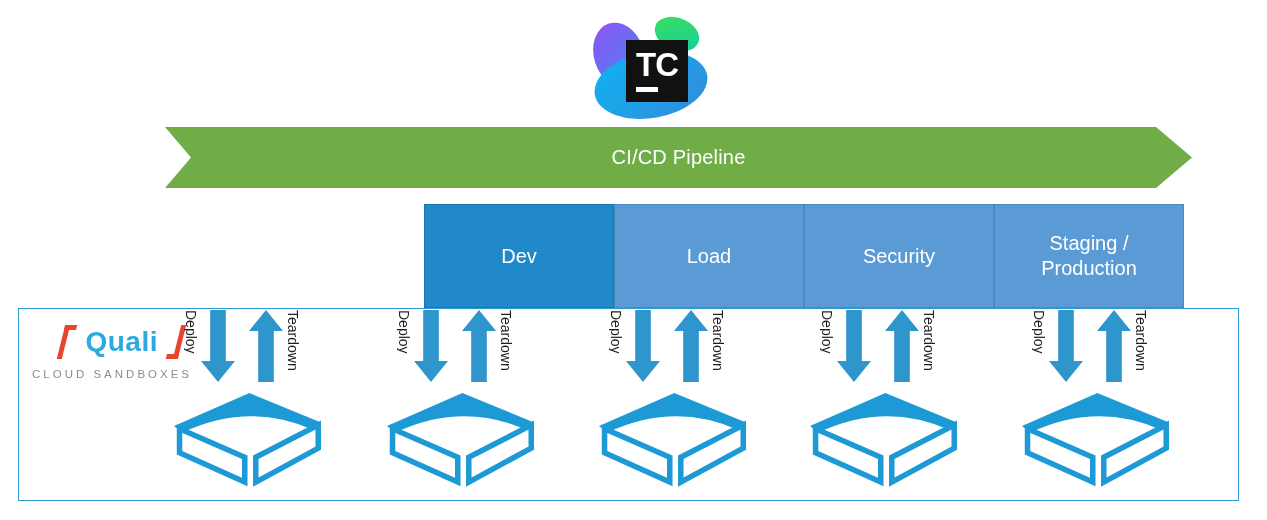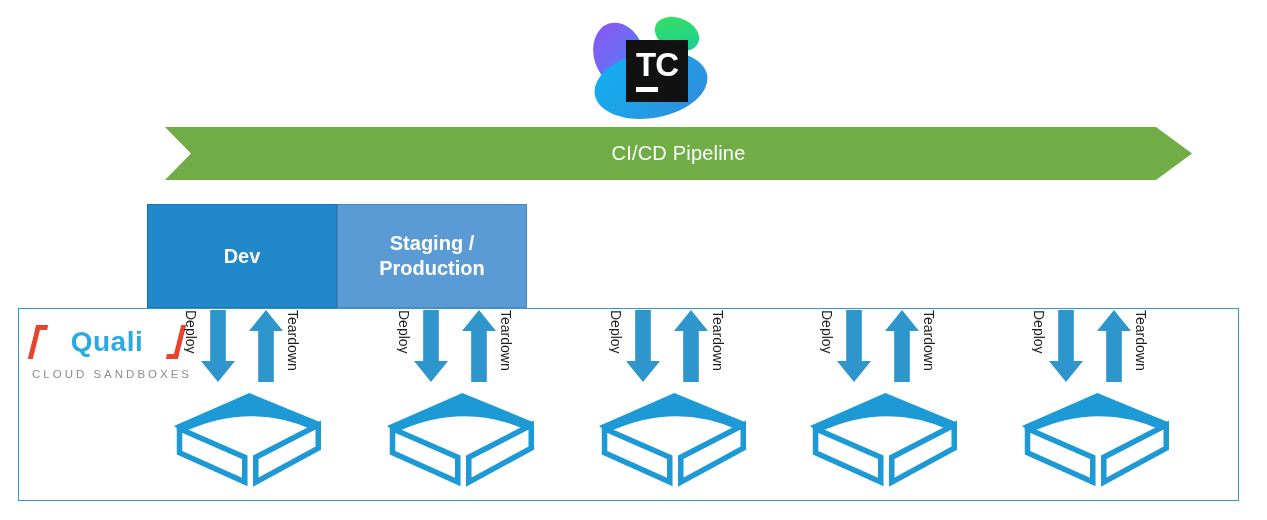--- a/index.html
+++ b/index.html
@@ -17,41 +17,41 @@
     --label-black:#1f1f1f;
   }
   *{margin:0;padding:0;box-sizing:border-box;}
   html,body{width:1267px;height:520px;background:#ffffff;overflow:hidden;
     font-family:"Liberation Sans",sans-serif;}
 
   
   .tc-logo{position:absolute;left:592px;top:13px;width:124px;height:108px;}
 
   
-  .banner{position:absolute;left:165px;top:127px;width:1027px;height:53px;
+  .banner{position:absolute;left:165px;top:127px;width:1027px;height:61px;
     background:var(--pipeline-green);
     clip-path:polygon(0 0, calc(100% - 36px) 0, 100% 50%, calc(100% - 36px) 100%, 0 100%, 26px 50%);
     display:flex;align-items:center;justify-content:center;}
   .banner-label{color:#ffffff;font-size:20px;letter-spacing:.2px;}
 
   
   .stages{position:absolute;left:147px;top:204px;width:1037px;height:104px;
-    display:flex;justify-content:flex-start;font-weight:bold;}
+    display:flex;justify-content:flex-end;}
   .stage-box{width:190px;height:104px;display:flex;align-items:center;justify-content:center;
     text-align:center;color:#ffffff;font-size:20px;line-height:1.25;
     background:var(--stage-blue);border:1px solid var(--stage-border);padding:0 24px;}
   .stage-box.active{background:var(--stage-active-blue);border-color:#1b76b0;}
 
   
   .sandbox-container{position:absolute;left:18px;top:308px;width:1221px;height:193px;
     border:1.5px solid var(--container-border-blue);background:transparent;}
 
   
   .quali-logo{position:absolute;left:32px;top:320px;width:150px;}
-  .quali-row{display:flex;align-items:center;justify-content:space-between;gap:12px;height:44px;}
+  .quali-row{display:flex;align-items:center;justify-content:flex-end;gap:12px;height:44px;}
   .bracket{width:12px;height:34px;transform:skewX(-14deg);}
   .bracket.left{border-top:5px solid var(--quali-red);border-left:5px solid var(--quali-red);}
   .bracket.right{border-bottom:5px solid var(--quali-red);border-right:5px solid var(--quali-red);}
   .quali-word{color:var(--quali-blue);font-size:28px;font-weight:bold;letter-spacing:.5px;}
   .quali-tagline{margin-top:4px;color:var(--quali-gray);font-size:11.5px;letter-spacing:3px;
     text-align:left;white-space:nowrap;}
 
   
   .unit{position:absolute;top:310px;width:180px;display:flex;flex-direction:column;align-items:center;}
   .arrows-row{height:76px;display:flex;align-items:flex-start;justify-content:center;}
@@ -92,20 +92,26 @@
   </svg>
 </div>
 
 <div class="banner">
   <span class="banner-label">CI/CD Pipeline</span>
 </div>
 
 <div class="stages">
   <div class="stage-box active">
     <span>Dev</span>
+  </div>
+  <div class="stage-box">
+    <span>Load</span>
+  </div>
+  <div class="stage-box">
+    <span>Security</span>
   </div>
   <div class="stage-box">
     <span>Staging / Production</span>
   </div>
 </div>
 
 <div class="sandbox-container"></div>
 
 <div class="quali-logo">
   <div class="quali-row">

